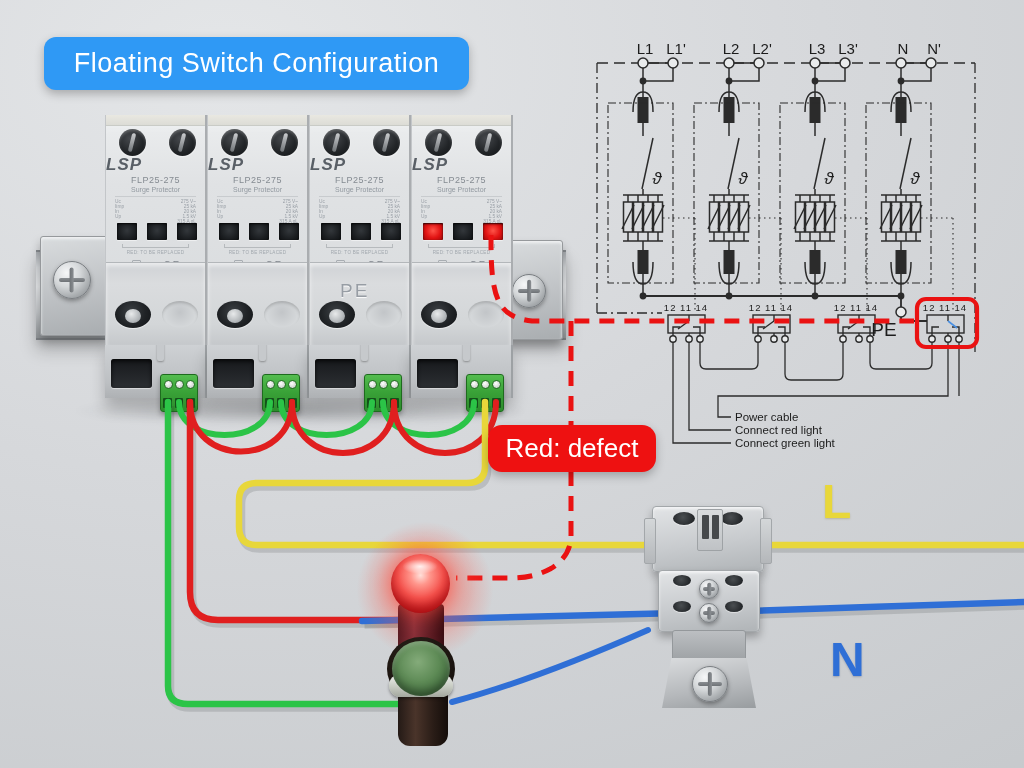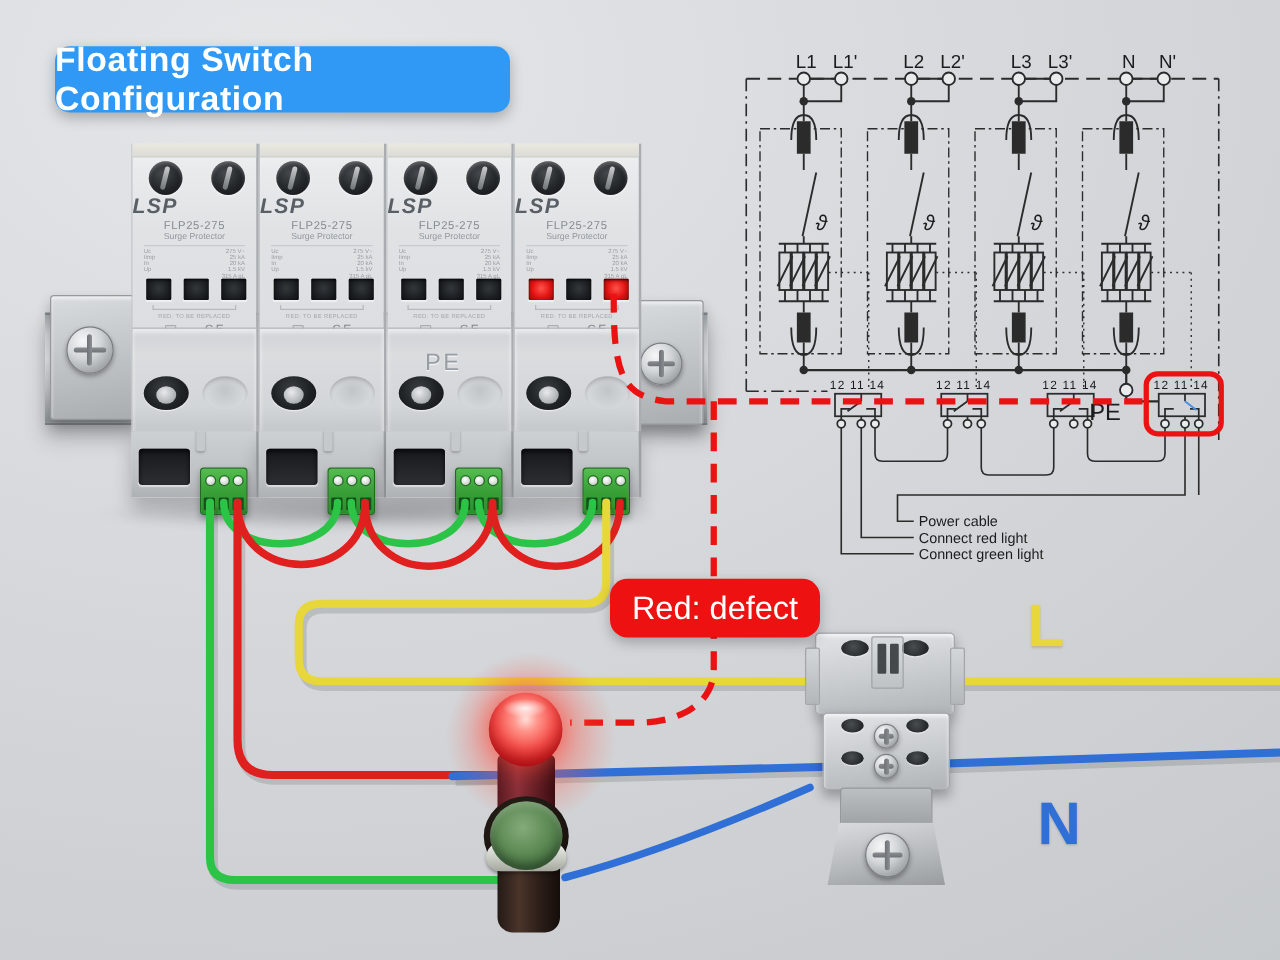--- a/index.html
+++ b/index.html
@@ -4,22 +4,22 @@
 <style>
   html,body{margin:0;padding:0;background:#9aa0a6;font-family:"Liberation Sans",sans-serif;}
   #stage{position:relative;width:1024px;height:768px;overflow:hidden;
     background:radial-gradient(130% 120% at 22% 8%, #e4e6e8 0%, #d6d8db 45%, #c6c9cc 100%);}
   #stage *{box-sizing:border-box;}
   .abs{position:absolute;}
 
   
   .banner{position:absolute;border-radius:12px;color:#fff;display:flex;align-items:center;justify-content:center;
     box-shadow:0 4px 10px rgba(0,0,0,.25);}
-  #title-banner{left:44px;top:37px;width:364px;height:53px;background:var(--banner-blue,#2f99f5);font-size:27px;font-weight:700;letter-spacing:.5px;}
-  #defect-banner{left:488px;top:463px;width:168px;height:47px;background:var(--alert-red,#ee1111);font-size:26px;border-radius:14px;}
+  #title-banner{left:44px;top:37px;width:425px;height:53px;background:var(--banner-blue,#2f99f5);font-size:27px;font-weight:400;letter-spacing:.5px;}
+  #defect-banner{left:488px;top:425px;width:168px;height:47px;background:var(--alert-red,#ee1111);font-size:26px;border-radius:14px;}
 
   
   .rail-strip{left:36px;top:250px;width:530px;height:90px;
     background:linear-gradient(#a8acb0 0%,#d2d5d8 18%,#e2e4e6 40%,#c2c5c8 70%,#8f9396 100%);
     border-top:2px solid #85898d;border-bottom:2px solid #7d8185;box-shadow:0 10px 16px rgba(0,0,0,.22);}
   .rail-bracket{width:68px;height:100px;background:linear-gradient(170deg,#d9dcde,#bfc2c5 55%,#a9adb0);
     border:1px solid #96999c;border-radius:3px;box-shadow:inset 0 2px 3px #f0f2f3,0 6px 10px rgba(0,0,0,.25);}
   .screw{border-radius:50%;background:radial-gradient(circle at 35% 30%, #f6f7f8 0%, #d4d7d9 40%, #a2a6a9 75%, #84888b 100%);
     border:1px solid #7a7e82;position:absolute;box-shadow:0 2px 4px rgba(0,0,0,.35);}
   .screw::before,.screw::after{content:"";position:absolute;left:15%;top:calc(50% - 2px);width:70%;height:4px;background:linear-gradient(#8a8e92,#6e7276);border-radius:2px;}

